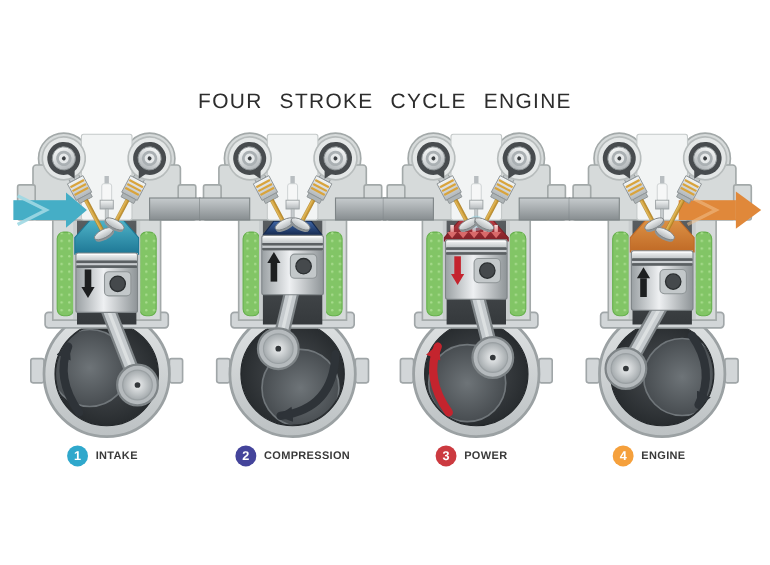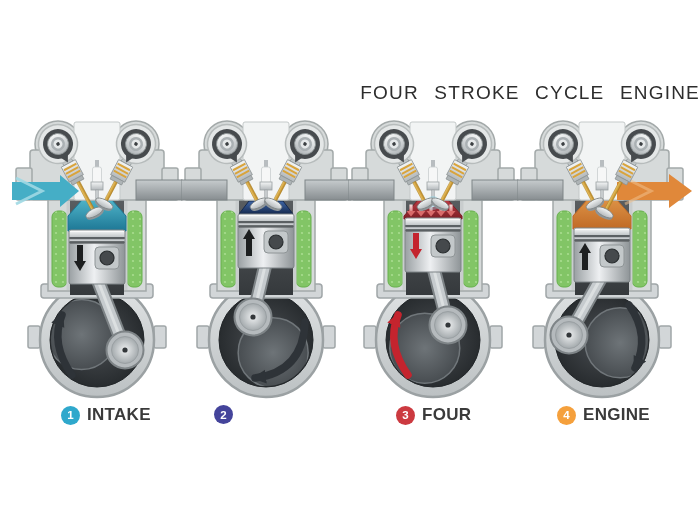--- a/index.html
+++ b/index.html
@@ -1,32 +1,32 @@
 <!DOCTYPE html>
 <html><head>
 <meta charset="utf-8">
 <style>
   html,body{margin:0;padding:0;background:#fff;}
   .stage{position:relative;width:700px;height:514px;background:#ffffff;overflow:hidden;
          font-family:"Liberation Sans",sans-serif;}
-  .title{position:absolute;top:82px;left:0;right:0;text-align:right;
+  .title{position:absolute;top:82px;left:0;right:0;text-align:center;
          font-size:19px;letter-spacing:1.2px;word-spacing:9px;color:#2d2d2d;font-weight:500;}
   .engine{position:absolute;top:112px;width:176px;height:290px;}
   .engine:nth-of-type(2){left:12px;}
   .engine:nth-of-type(3){left:181px;}
   .engine:nth-of-type(4){left:348px;}
   .engine:nth-of-type(5){left:517px;}
   .stroke-label{position:absolute;top:405px;display:flex;align-items:center;gap:7px;}
   .stroke-label:nth-of-type(6){left:61px;}
   .stroke-label:nth-of-type(7){left:214px;}
   .stroke-label:nth-of-type(8){left:396px;}
   .stroke-label:nth-of-type(9){left:557px;}
   .badge{width:19px;height:19px;border-radius:50%;color:#fff;font-size:11.5px;font-weight:bold;
          display:flex;align-items:center;justify-content:center;background:#999;}
-  .stroke-name{font-size:17px;font-weight:bold;color:#3a3a3a;letter-spacing:0.3px;}
+  .stroke-name{font-size:10px;font-weight:bold;color:#3a3a3a;letter-spacing:0.3px;}
   svg{display:block;}
 </style>
 </head>
 <body>
 
 <div class="stage">
 
   <svg width="0" height="0" style="position:absolute" aria-hidden="true">
     <defs>
       <linearGradient id="metalV" x1="0" y1="0" x2="0" y2="1">
@@ -631,22 +631,23 @@
   </g>
 </svg>
     </div>
 
   <div class="stroke-label">
     <span class="badge" style="background: rgb(47, 168, 204);">1</span>
     <span class="stroke-name">INTAKE</span>
   </div>
   <div class="stroke-label">
     <span class="badge" style="background: rgb(68, 68, 155);">2</span>
+    <span class="stroke-name">COMPRESSION</span>
   </div>
   <div class="stroke-label">
     <span class="badge" style="background: rgb(204, 58, 64);">3</span>
-    <span class="stroke-name">FOUR</span>
+    <span class="stroke-name">POWER</span>
   </div>
   <div class="stroke-label">
     <span class="badge" style="background: rgb(245, 160, 60);">4</span>
     <span class="stroke-name">ENGINE</span>
   </div>
 </div>
 
 </body></html>

